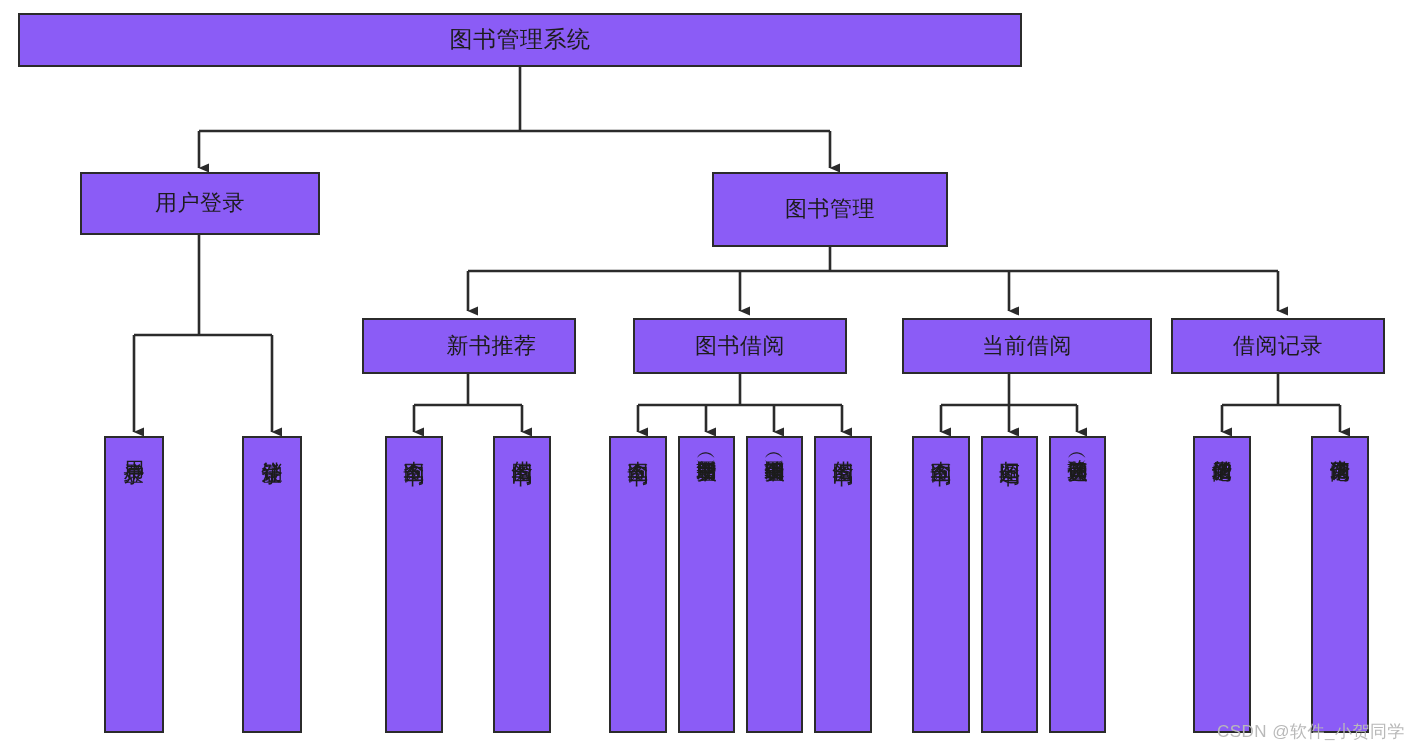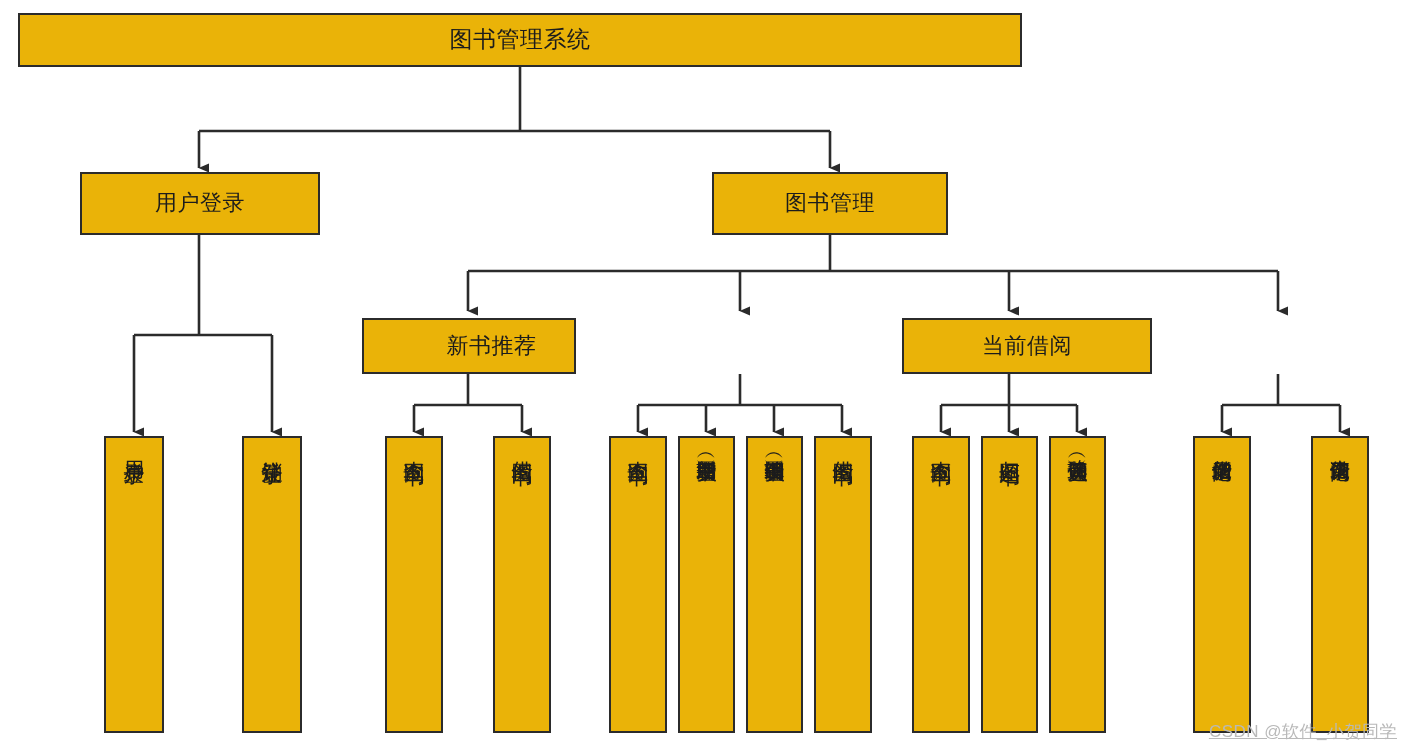--- a/index.html
+++ b/index.html
@@ -23,21 +23,21 @@
     position: absolute;
     left: 0;
     top: 0;
     width: 1405px;
     height: 747px;
     pointer-events: none;
   }
   .node {
     position: absolute;
     box-sizing: border-box;
-    background: #eab308;
+    background: #8b5cf6;
     border: 2.5px solid #2b2b2b;
     display: flex;
     align-items: center;
     justify-content: center;
     color: #1c1c1c;
     z-index: 2;
   }
   .node-label {
     display: block;
     text-align: center;
@@ -65,29 +65,28 @@
     line-height: 1.05;
     letter-spacing: 1.5px;
     white-space: nowrap;
   }
   .node.leaf.tall .node-label {
     font-size: 20px;
     letter-spacing: 0.5px;
   }
   #watermark {
     position: absolute;
-    right: 8px;
+    right: 0;
     bottom: 4px;
     font-size: 17px;
     color: #b9b9b9;
     letter-spacing: 0.5px;
     z-index: 5;
     white-space: nowrap;
     user-select: none;
-    text-decoration: underline;
   }
 </style>
 </head>
 <body>
 
 <div id="diagram-root">
 
   <svg id="connector-layer" viewBox="0 0 1405 747" xmlns="http://www.w3.org/2000/svg">
     <defs>
       <marker id="arrowhead" markerWidth="10" markerHeight="11" refX="4.6" refY="10" orient="auto" markerUnits="userSpaceOnUse">
@@ -140,30 +139,36 @@
     </g>
   </svg>
 
   <div class="node horiz root" style="left:18px; top:13px; width:1004px; height:54px;">
     <span class="node-label">图书管理系统</span>
   </div>
 
   <div class="node horiz" style="left:80px; top:172px; width:240px; height:63px;">
     <span class="node-label">用户登录</span>
   </div>
-  <div class="node horiz" style="left:712px; top:172px; width:236px; height:63px;justify-content:center;">
+  <div class="node horiz" style="left:712px; top:172px; width:236px; height:75px;justify-content:center;">
     <span class="node-label">图书管理</span>
   </div>
 
   <div class="node horiz" style="left:362px; top:318px; width:214px; height:56px;padding-left:45px;">
     <span class="node-label">新书推荐</span>
   </div>
+  <div class="node horiz" style="left:633px; top:318px; width:214px; height:56px;">
+    <span class="node-label">图书借阅</span>
+  </div>
   <div class="node horiz" style="left:902px; top:318px; width:250px; height:56px;">
     <span class="node-label">当前借阅</span>
   </div>
+  <div class="node horiz" style="left:1171px; top:318px; width:214px; height:56px;">
+    <span class="node-label">借阅记录</span>
+  </div>
 
   <div class="node leaf" style="left:104px; top:436px; width:60px; height:297px;">
     <span class="node-label">用户登录</span>
   </div>
   <div class="node leaf" style="left:242px; top:436px; width:60px; height:297px;">
     <span class="node-label">注销登录</span>
   </div>
 
   <div class="node leaf" style="left:385px; top:436px; width:58px; height:297px;">
     <span class="node-label">查询图书</span>

